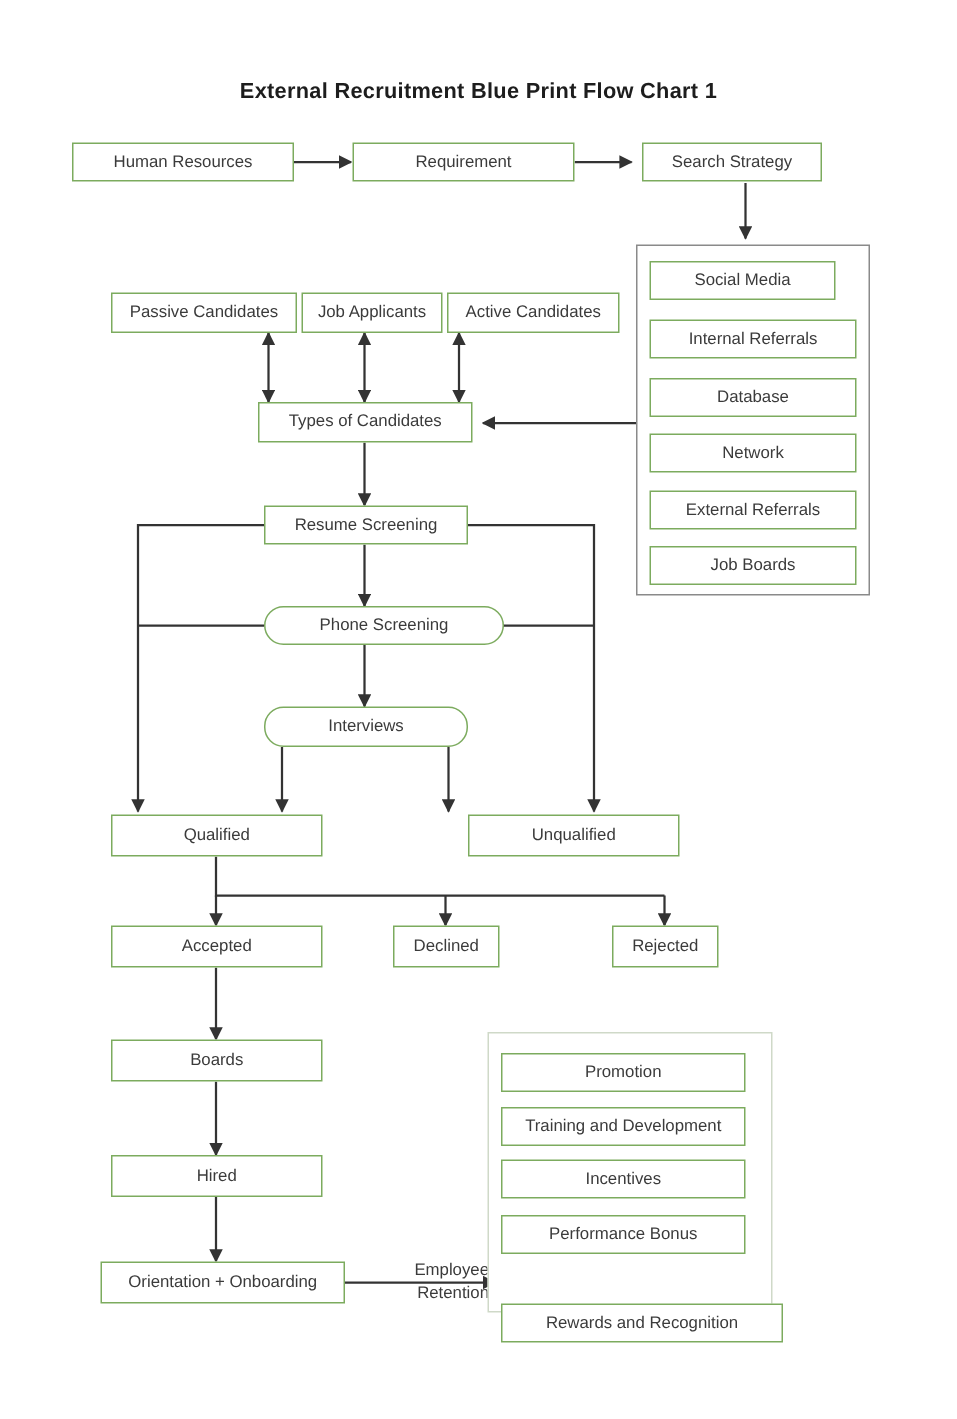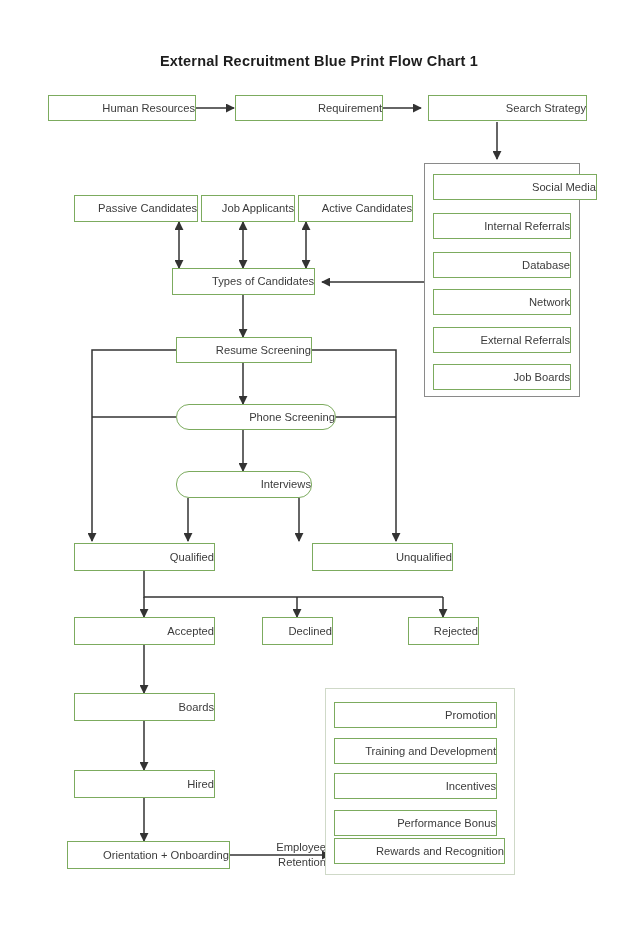--- a/index.html
+++ b/index.html
@@ -40,21 +40,21 @@
   }
   .node {
     position: absolute;
     box-sizing: border-box;
     border: 1.4px solid #7cab5e;
     background: #ffffff;
     color: #3b3b3b;
     font-size: 11.2px;
     display: flex;
     align-items: center;
-    justify-content: flex-end;
+    justify-content: center;
     text-align: center;
     line-height: 1.1;
     white-space: nowrap;
   }
   .group-box {
     position: absolute;
     box-sizing: border-box;
     background: #ffffff;
   }
   .group-gray {
@@ -141,28 +141,28 @@
   </svg>
 
   <div class="node" style="left:48px; top:95px; width:148px; height:26px;">
     <span>Human Resources</span>
   </div>
 
   <div class="node" style="left:235px; top:95px; width:148px; height:26px;">
     <span>Requirement</span>
   </div>
 
-  <div class="node" style="left:428px; top:95px; width:159px; height:26px;">
+  <div class="node" style="left:428px; top:95px; width:120px; height:26px;">
     <span>Search Strategy</span>
   </div>
 
   <div class="group-box group-gray" style="left:424px; top:163px; width:156px; height:234px;">
   </div>
 
-  <div class="node" style="left:433px; top:174px; width:164px; height:26px;">
+  <div class="node" style="left:433px; top:174px; width:124px; height:26px;">
     <span>Social Media</span>
   </div>
   <div class="node" style="left:433px; top:213px; width:138px; height:26px;">
     <span>Internal Referrals</span>
   </div>
   <div class="node" style="left:433px; top:252px; width:138px; height:26px;">
     <span>Database</span>
   </div>
   <div class="node" style="left:433px; top:289px; width:138px; height:26px;">
     <span>Network</span>
@@ -236,17 +236,17 @@
   </div>
   <div class="node" style="left:334px; top:738px; width:163px; height:26px;">
     <span>Training and Development</span>
   </div>
   <div class="node" style="left:334px; top:773px; width:163px; height:26px;">
     <span>Incentives</span>
   </div>
   <div class="node" style="left:334px; top:810px; width:163px; height:26px;">
     <span>Performance Bonus</span>
   </div>
-  <div class="node" style="left:334px; top:838px; width:171px; height:26px;">
+  <div class="node" style="left:334px; top:869px; width:188px; height:26px;">
     <span>Rewards and Recognition</span>
   </div>
 
 </div>
 
 </body></html>

